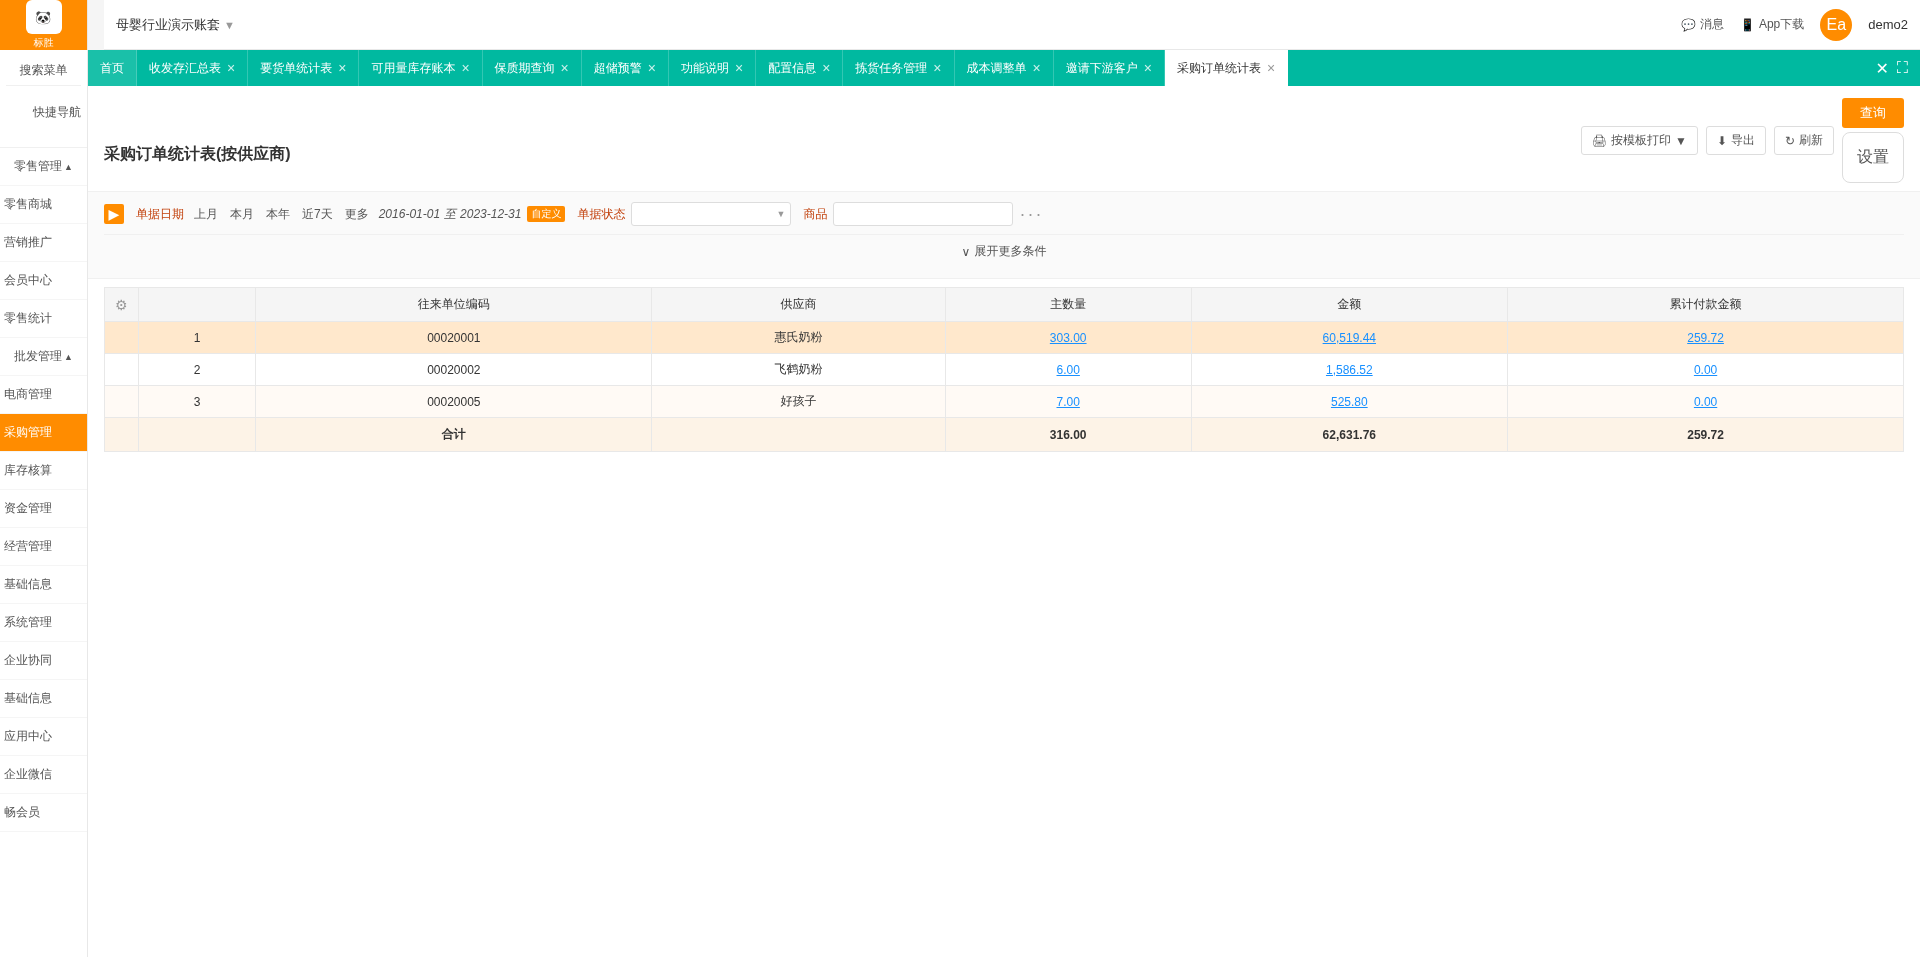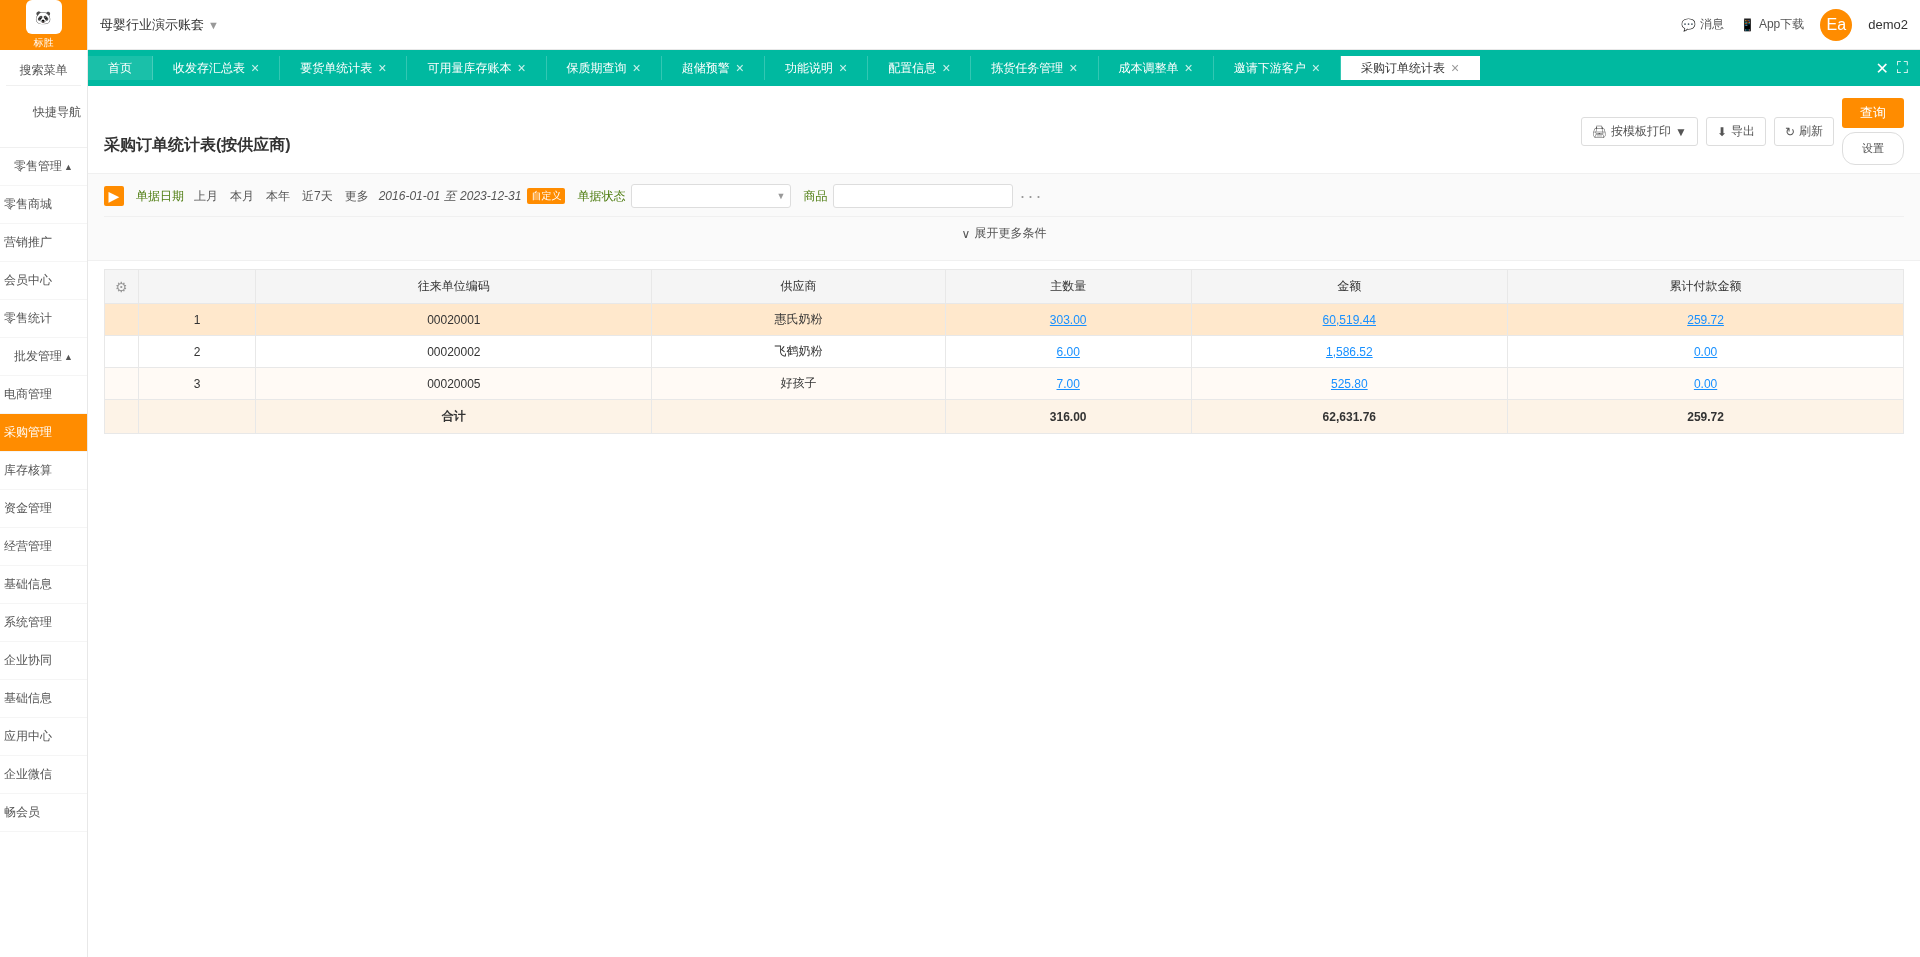--- a/index.html
+++ b/index.html
@@ -14,58 +14,58 @@
     .sidebar-search span { display: block; text-align: center; color: #555; font-size: 12px; cursor: pointer; padding: 4px 0; }
     .sidebar-nav-item { padding: 10px 4px; cursor: pointer; color: #555; font-size: 12px; border-bottom: 1px solid #f5f5f5; }
     .sidebar-nav-item.active { color: #fff; background: #ff8c00; }
     .sidebar-nav-item.has-arrow { display: flex; align-items: center; justify-content: center; gap: 2px; }
     .sidebar-nav-item .nav-arrow { font-size: 9px; }
 
     
     .main-area { flex: 1; display: flex; flex-direction: column; overflow: hidden; }
 
     
-    .topbar { height: 50px; background: #fff; display: flex; align-items: center; padding: 0 12px; border-bottom: 1px solid #e8e8e8; justify-content: space-between; }
+    .topbar { height: 50px; background: #fff; display: flex; align-items: center; padding: 0 12px; border-bottom: 1px solid #e8e8e8; justify-content: space-between; margin-left: 16px; }
     .topbar-left { display: flex; align-items: center; gap: 8px; }
     .topbar-selector { display: flex; align-items: center; gap: 4px; color: #333; font-size: 13px; cursor: pointer; }
     .topbar-selector .arrow { color: #999; font-size: 11px; }
     .topbar-right { display: flex; align-items: center; gap: 16px; }
     .topbar-msg, .topbar-app { display: flex; align-items: center; gap: 4px; color: #555; font-size: 12px; cursor: pointer; }
     .topbar-avatar { width: 32px; height: 32px; border-radius: 50%; background: #ff8c00; display: flex; align-items: center; justify-content: center; color: #fff; font-size: 16px; }
     .topbar-username { color: #333; font-size: 13px; }
 
     
     .tabbar { height: 36px; background: #00b9a0; display: flex; align-items: center; overflow-x: auto; overflow-y: hidden; flex-shrink: 0; }
     .tabbar::-webkit-scrollbar { height: 3px; }
-    .tab-item { height: 24px; padding: 0 20px; display: flex; align-items: center; gap: 6px; color: #fff; font-size: 12px; cursor: pointer; white-space: nowrap; border-right: 1px solid rgba(255,255,255,0.2); flex-shrink: 0; }
+    .tab-item { height: 36px; padding: 0 12px; display: flex; align-items: center; gap: 6px; color: #fff; font-size: 12px; cursor: pointer; white-space: nowrap; border-right: 1px solid rgba(255,255,255,0.2); flex-shrink: 0; }
     .tab-item.active { background: #fff; color: #333; }
     .tab-item.home { background: rgba(255,255,255,0.1); }
     .tab-close { font-size: 14px; color: rgba(255,255,255,0.8); cursor: pointer; }
     .tab-item.active .tab-close { color: #999; }
     .tab-controls { margin-left: auto; display: flex; align-items: center; padding-right: 8px; flex-shrink: 0; }
     .tab-ctrl-btn { color: #fff; font-size: 16px; cursor: pointer; padding: 0 4px; }
 
     
     .content { flex: 1; background: #fff; overflow-y: auto; display: flex; flex-direction: column; }
 
     
     .page-header { padding: 12px 16px 8px; display: flex; align-items: center; justify-content: space-between; border-bottom: 1px solid #f0f0f0; }
     .page-title { font-size: 16px; font-weight: bold; color: #333; margin-top: 28px; }
     .page-header-actions { display: flex; align-items: center; gap: 8px; }
     .btn-print { display: flex; align-items: center; gap: 4px; padding: 5px 10px; border: 1px solid #ddd; border-radius: 3px; background: #fff; cursor: pointer; color: #555; font-size: 12px; }
     .btn-export { display: flex; align-items: center; gap: 4px; padding: 5px 10px; border: 1px solid #ddd; border-radius: 3px; background: #fff; cursor: pointer; color: #555; font-size: 12px; }
     .btn-refresh { display: flex; align-items: center; gap: 4px; padding: 5px 10px; border: 1px solid #ddd; border-radius: 3px; background: #fff; cursor: pointer; color: #555; font-size: 12px; }
     .btn-query { padding: 6px 18px; background: #ff8c00; border: none; border-radius: 3px; color: #fff; cursor: pointer; font-size: 13px; }
-    .btn-setting { padding: 8px 12px; background: #fff; border: 1px solid #ddd; border-radius: 13px; color: #555; cursor: pointer; font-size: 11px; margin-top: 4px; display: block; }
+    .btn-setting { padding: 14px 12px; background: #fff; border: 1px solid #ddd; border-radius: 8px; color: #555; cursor: pointer; font-size: 16px; margin-top: 4px; display: block; }
 
     
     .filter-area { padding: 10px 16px; background: #fafafa; border-bottom: 1px solid #f0f0f0; }
     .filter-row { display: flex; align-items: center; gap: 12px; flex-wrap: wrap; }
     .filter-item { display: flex; align-items: center; gap: 6px; }
-    .filter-label { color: #4d7c0f; font-size: 12px; white-space: nowrap; }
+    .filter-label { color: #c2410c; font-size: 12px; white-space: nowrap; }
     .filter-date-shortcuts { display: flex; gap: 4px; align-items: center; }
     .date-shortcut { font-size: 12px; color: #555; cursor: pointer; padding: 2px 4px; }
     .date-range { display: flex; align-items: center; gap: 4px; font-size: 12px; color: #555; font-style: italic; }
     .custom-badge { background: #ff8c00; color: #fff; font-size: 10px; padding: 1px 4px; border-radius: 2px; }
     .filter-select { border: 1px solid #ddd; border-radius: 3px; padding: 4px 24px 4px 8px; font-size: 12px; color: #555; background: #fff; cursor: pointer; appearance: none; min-width: 160px; }
     .select-wrapper { position: relative; display: inline-flex; align-items: center; }
     .select-wrapper::after { content: '▼'; position: absolute; right: 6px; font-size: 9px; color: #999; pointer-events: none; }
     .filter-input { border: 1px solid #ddd; border-radius: 3px; padding: 4px 8px; font-size: 12px; color: #555; min-width: 180px; }
     .filter-more-btn { display: flex; align-items: center; gap: 4px; cursor: pointer; color: #555; font-size: 12px; padding: 4px 8px; }
     .filter-more-row { display: flex; justify-content: center; padding: 4px 0; border-top: 1px solid #f0f0f0; margin-top: 8px; }

